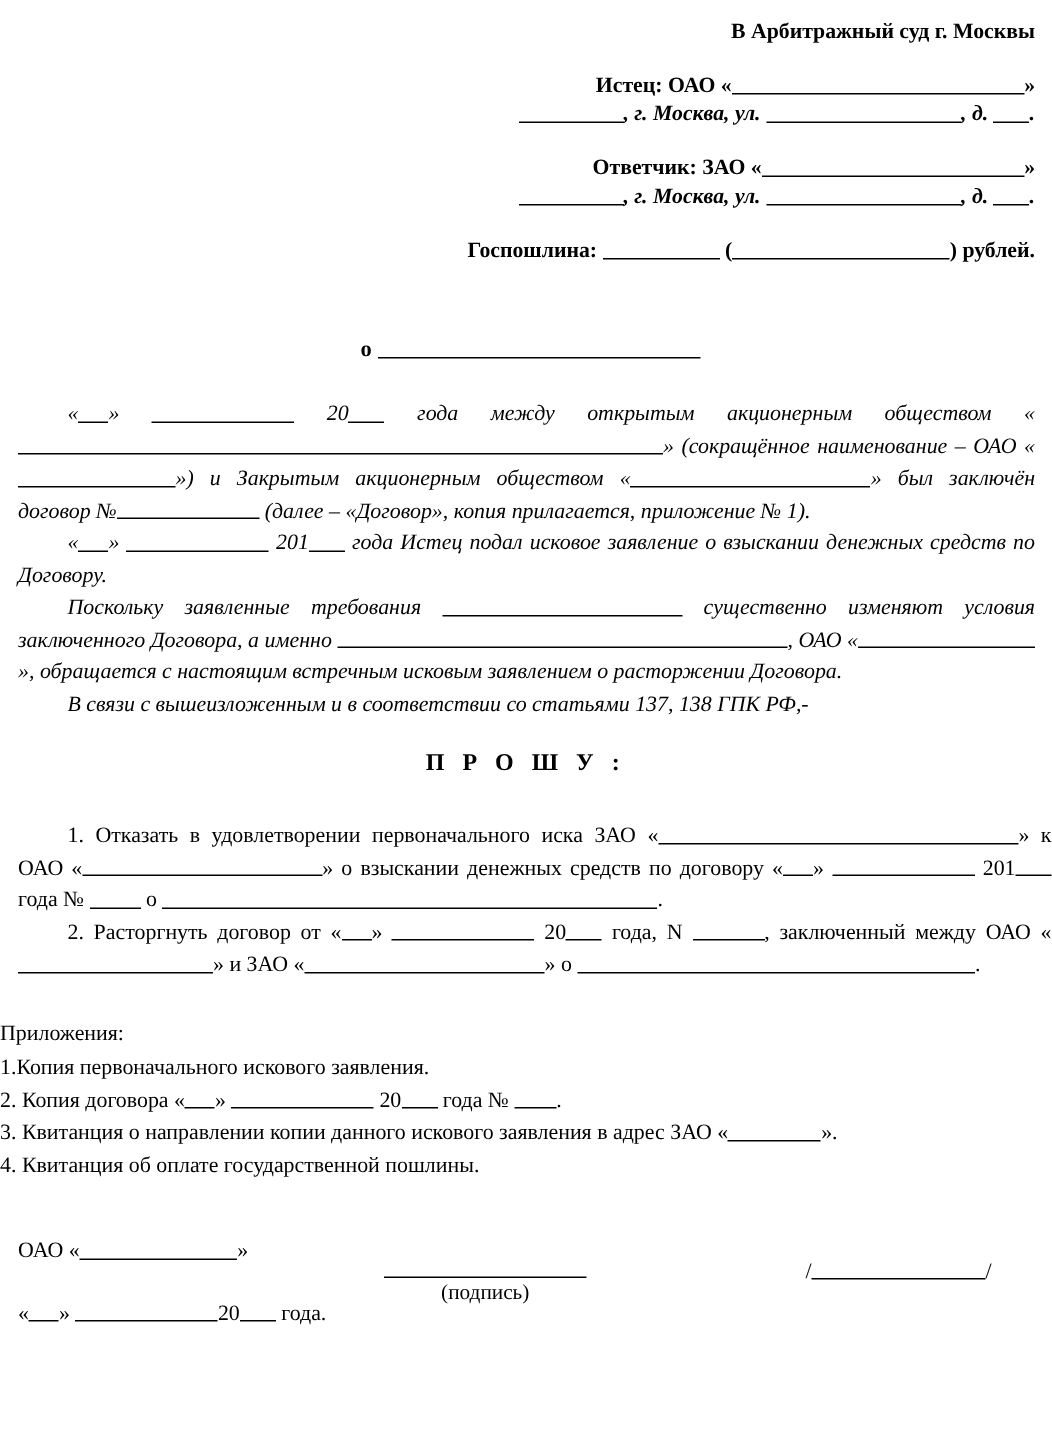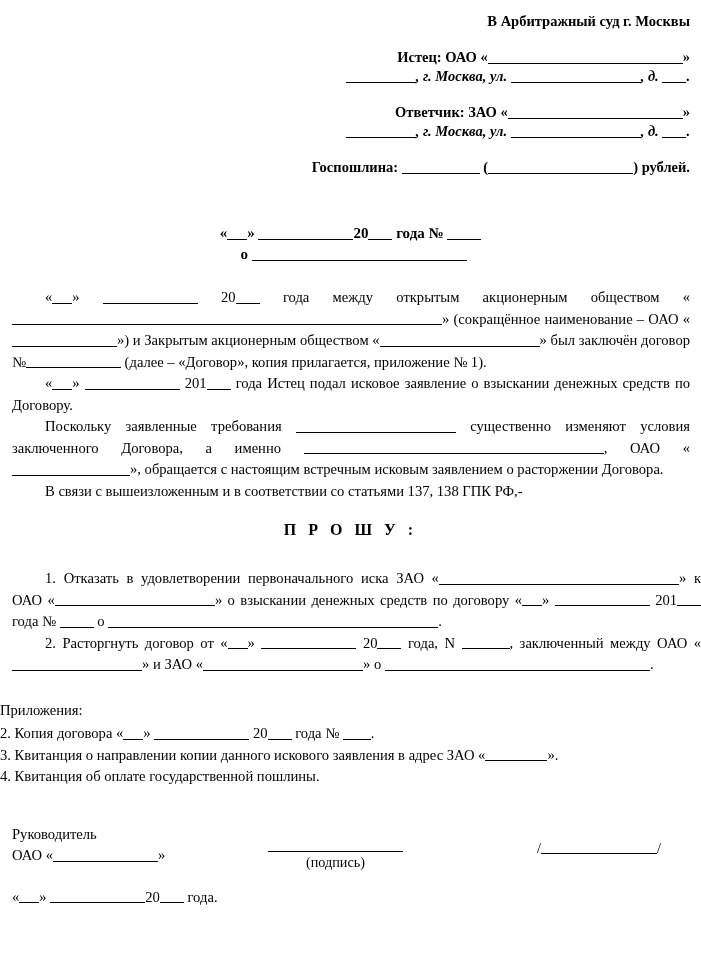--- a/index.html
+++ b/index.html
@@ -109,20 +109,21 @@
 
   
   .body {
     margin-top: 22px;
     padding-left: 12px;
     padding-right: 11px;
     font-size: 14.6px;
     line-height: 21.5px;
     text-align: justify;
     text-justify: inter-word;
+    font-style: italic;
   }
   .body p {
     margin: 0;
   }
   .indent { text-indent: 33px; }
 
   .prosh {
     text-align: center;
     font-weight: bold;
     font-size: 16px;
@@ -165,21 +166,21 @@
   .sig-right {
     position: absolute;
     top: 14px;
     left: 0;
     right: 11px;
     height: 40px;
     pointer-events: none;
   }
   .sig-podpis {
     position: absolute;
-    left: 268px;
+    left: 256px;
     top: 0;
     width: 135px;
     text-align: center;
   }
   .sig-podpis .rule {
     display: block;
     border-bottom: 1px solid #000;
     height: 13px;
   }
   .sig-podpis .cap {
@@ -237,27 +238,20 @@
       <span>Госпошлина:</span>
       <span class="fill w78"></span>
       <span>(</span><span class="fill w145"></span><span>)</span>
       <span>рублей.</span>
     </div>
 
   </div>
 
   <div class="title-block">
 
-    <div class="doc-subline">
-      <span>«</span><span class="fill w20"></span><span>»</span>
-      <span class="fill w95"></span><span>20</span><span class="fill w24"></span>
-      <span>года</span>
-      <span>№</span>
-      <span class="fill w34"></span>
-    </div>
 
     <div class="doc-subline2">
       <span>о</span>
       <span class="fill w215"></span>
     </div>
   </div>
 
   <div class="body">
 
     <p class="indent"><span>«</span><span class="fill w20"></span><span>»</span> <span class="fill w95"></span> <span>20</span><span class="fill w24"></span> <span>года между открытым акционерным обществом «</span><span class="fill w430"></span><span>» (сокращённое наименование – ОАО «</span><span class="fill w105"></span><span>») и Закрытым акционерным обществом «</span><span class="fill w160"></span><span>» был заключён договор №</span><span class="fill w95"></span> <span>(далее – «Договор», копия прилагается, приложение № 1).</span></p>
@@ -277,32 +271,32 @@
     <p><span>1. Отказать в удовлетворении первоначального иска ЗАО «</span><span class="fill w240"></span><span>» к ОАО «</span><span class="fill w160"></span><span>» о   взыскании денежных средств по договору «</span><span class="fill w20"></span><span>»</span> <span class="fill w95"></span> <span>201</span><span class="fill w24"></span> <span>года №</span> <span class="fill w34"></span> <span>о</span> <span class="fill w330"></span><span>.</span></p>
 
     <p><span>2. Расторгнуть договор от «</span><span class="fill w20"></span><span>»</span> <span class="fill w95"></span> <span>20</span><span class="fill w24"></span> <span>года, N</span> <span class="fill w48"></span><span>, заключенный между ОАО «</span><span class="fill w130"></span><span>» и ЗАО «</span><span class="fill w160"></span><span>» о</span> <span class="fill w265"></span><span>.</span></p>
 
   </div>
 
   <div class="attachments">
 
     <p class="att-line att-head">Приложения:</p>
 
+    <p class="att-line"><span>1.Копия первоначального искового заявления.</span></p>
 
     <p class="att-line"><span>2. Копия договора «</span><span class="fill w20"></span><span>»</span> <span class="fill w95"></span> <span>20</span><span class="fill w24"></span> <span>года №</span> <span class="fill w28"></span><span>.</span></p>
 
     <p class="att-line"><span>3. Квитанция о направлении копии данного искового заявления в адрес ЗАО «</span><span class="fill w62"></span><span>».</span></p>
 
     <p class="att-line"><span>4. Квитанция об оплате государственной пошлины.</span></p>
 
   </div>
 
   <div class="signature">
 
-    <p class="sig-role">Руководитель</p>
 
     <p class="sig-org"><span>ОАО «</span><span class="fill w105"></span><span>»</span></p>
 
     <div class="sig-right">
       <div class="sig-podpis">
         <span class="rule"></span>
         <span class="cap">(подпись)</span>
       </div>
       <div class="sig-name">
         <span class="slash">/</span><span class="rule"></span><span class="slash">/</span>

